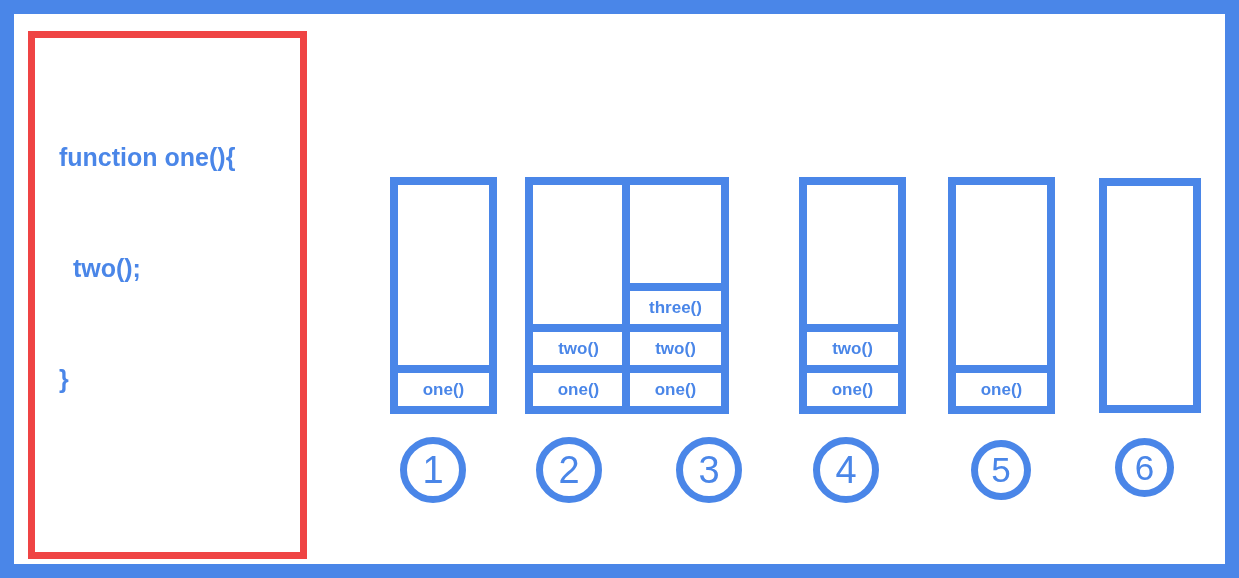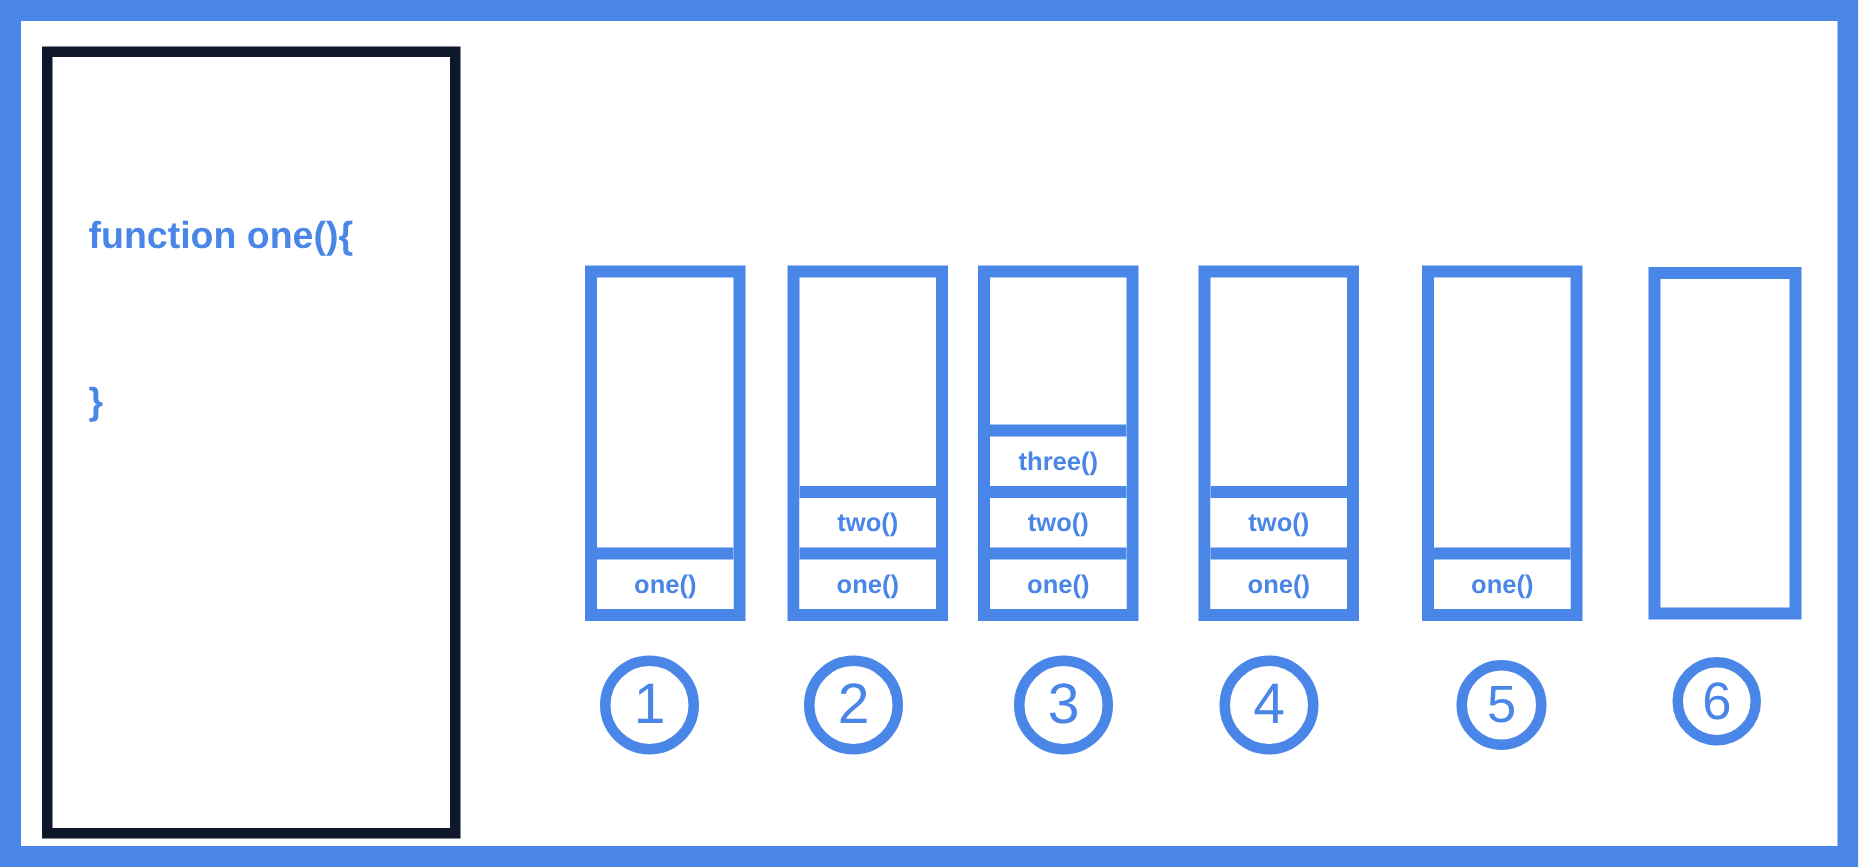--- a/index.html
+++ b/index.html
@@ -32,21 +32,21 @@
   }
 
   
   #code-panel {
     position: absolute;
     left: 28px;
     top: 31px;
     width: 279px;
     height: 528px;
     box-sizing: border-box;
-    border: 7px solid #0f172a;
+    border: 7px solid #ef4444;
     background: #ffffff;
   }
   #code-text {
     position: absolute;
     left: 24px;
     top: 27px;
     width: 300px;
     color: #4a86e8;
     font-family: "Liberation Sans", sans-serif;
     font-size: 25px;
@@ -115,20 +115,21 @@
 </head>
 <body>
 
 <div id="canvas">
 
   <div id="page-frame"></div>
 
   <div id="code-panel">
     <div id="code-text">
       <span class="code-line">function one(){</span>
+      <span class="code-line">  two();</span>
       <span class="code-line">}</span>
       <span class="code-line blank"></span>
       
       
       
       
       
       
       
       
@@ -140,21 +141,21 @@
     <div class="spacer"></div>
     <div class="frame">one()</div>
   </div>
 
   <div class="stack-col" style="left:525px; top:177px; width:107px; height:237px;">
     <div class="spacer"></div>
     <div class="frame">two()</div>
     <div class="frame">one()</div>
   </div>
 
-  <div class="stack-col" style="left:652px; top:177px; width:107px; height:237px;">
+  <div class="stack-col" style="left:622px; top:177px; width:107px; height:237px;">
     <div class="spacer"></div>
     <div class="frame">three()</div>
     <div class="frame">two()</div>
     <div class="frame">one()</div>
   </div>
 
   <div class="stack-col" style="left:799px; top:177px; width:107px; height:237px;">
     <div class="spacer"></div>
     <div class="frame">two()</div>
     <div class="frame">one()</div>

